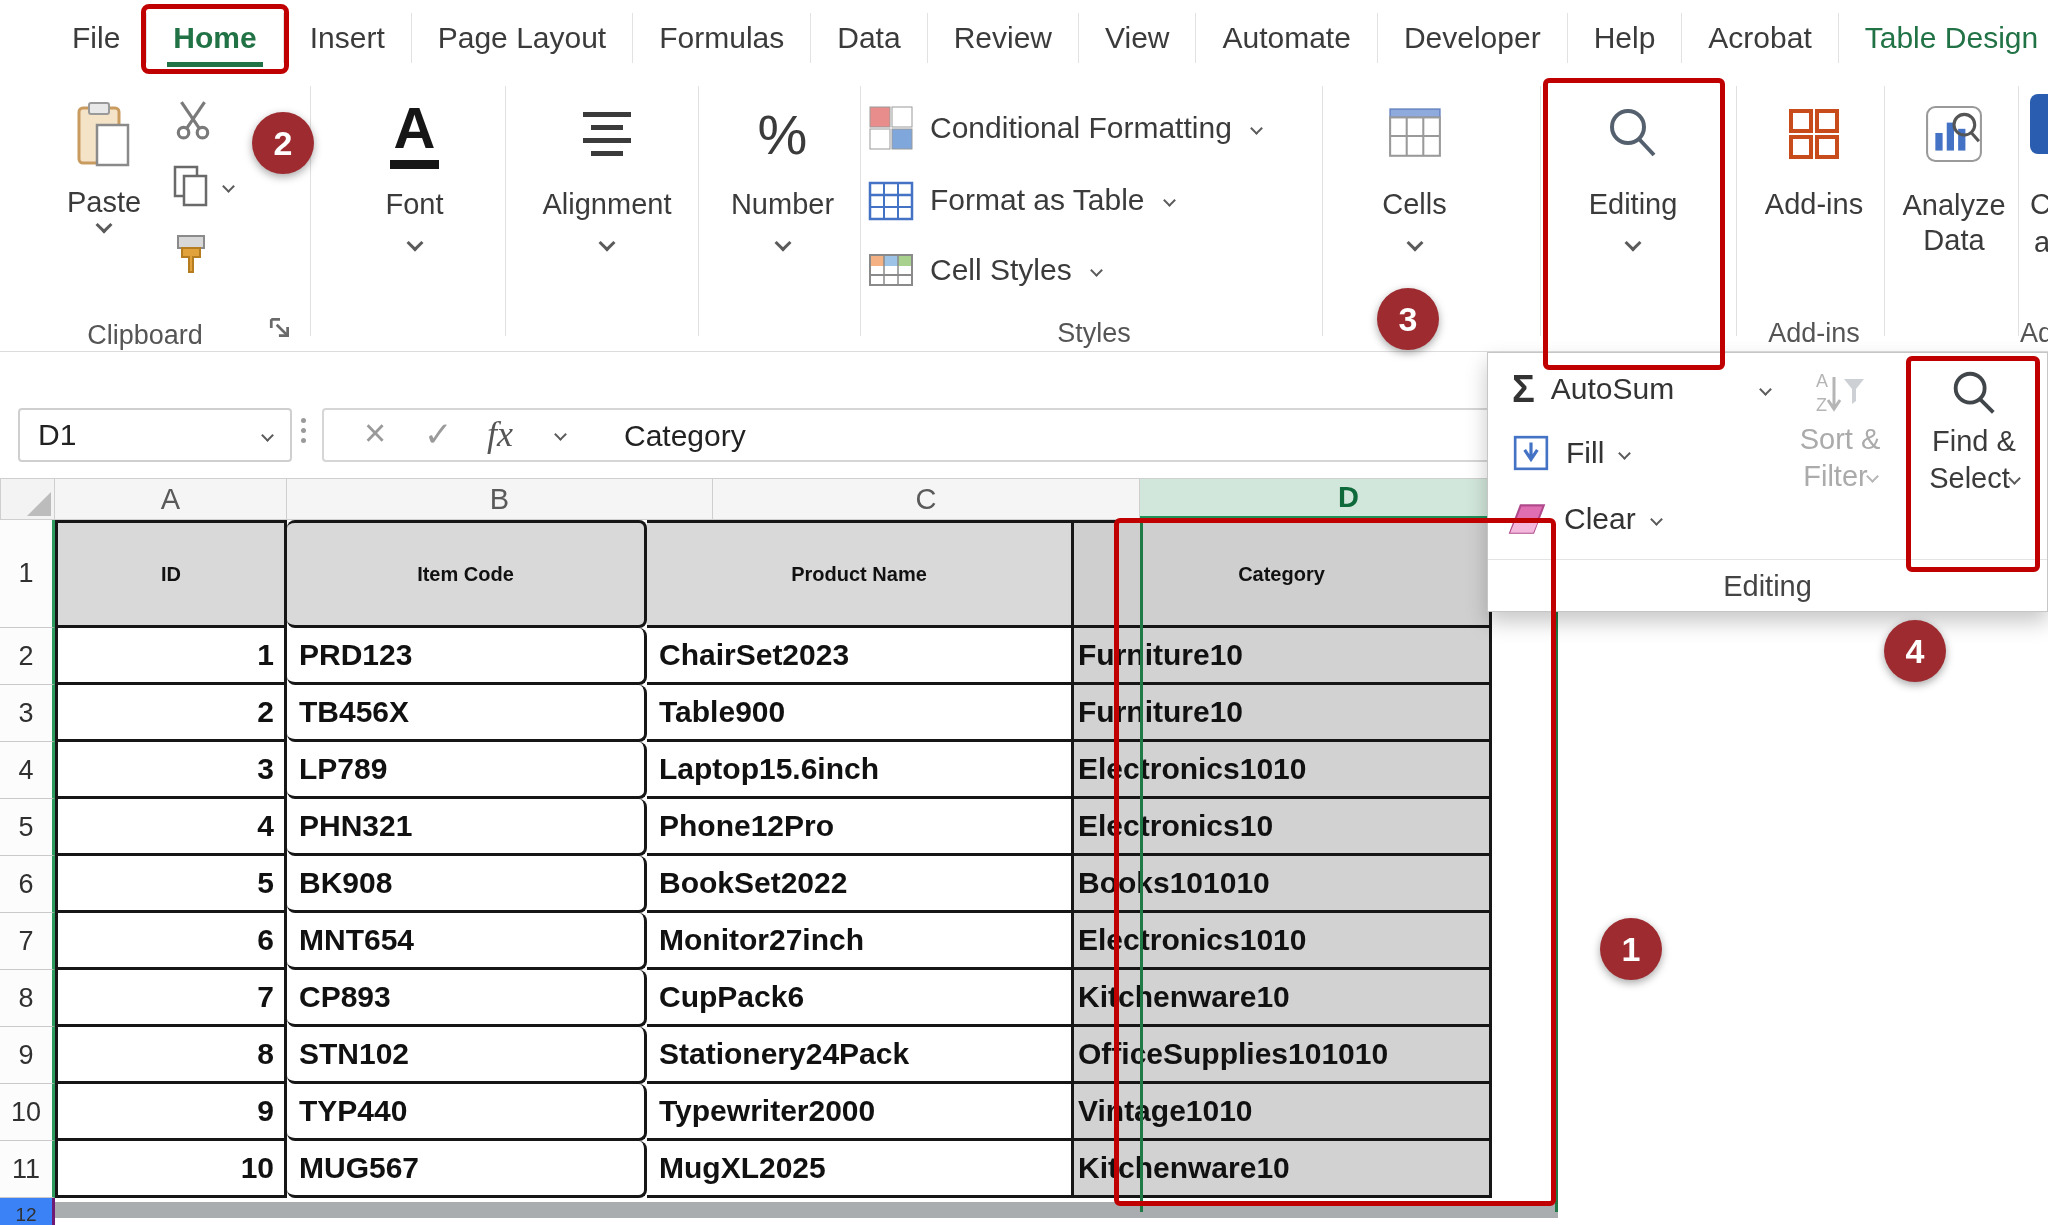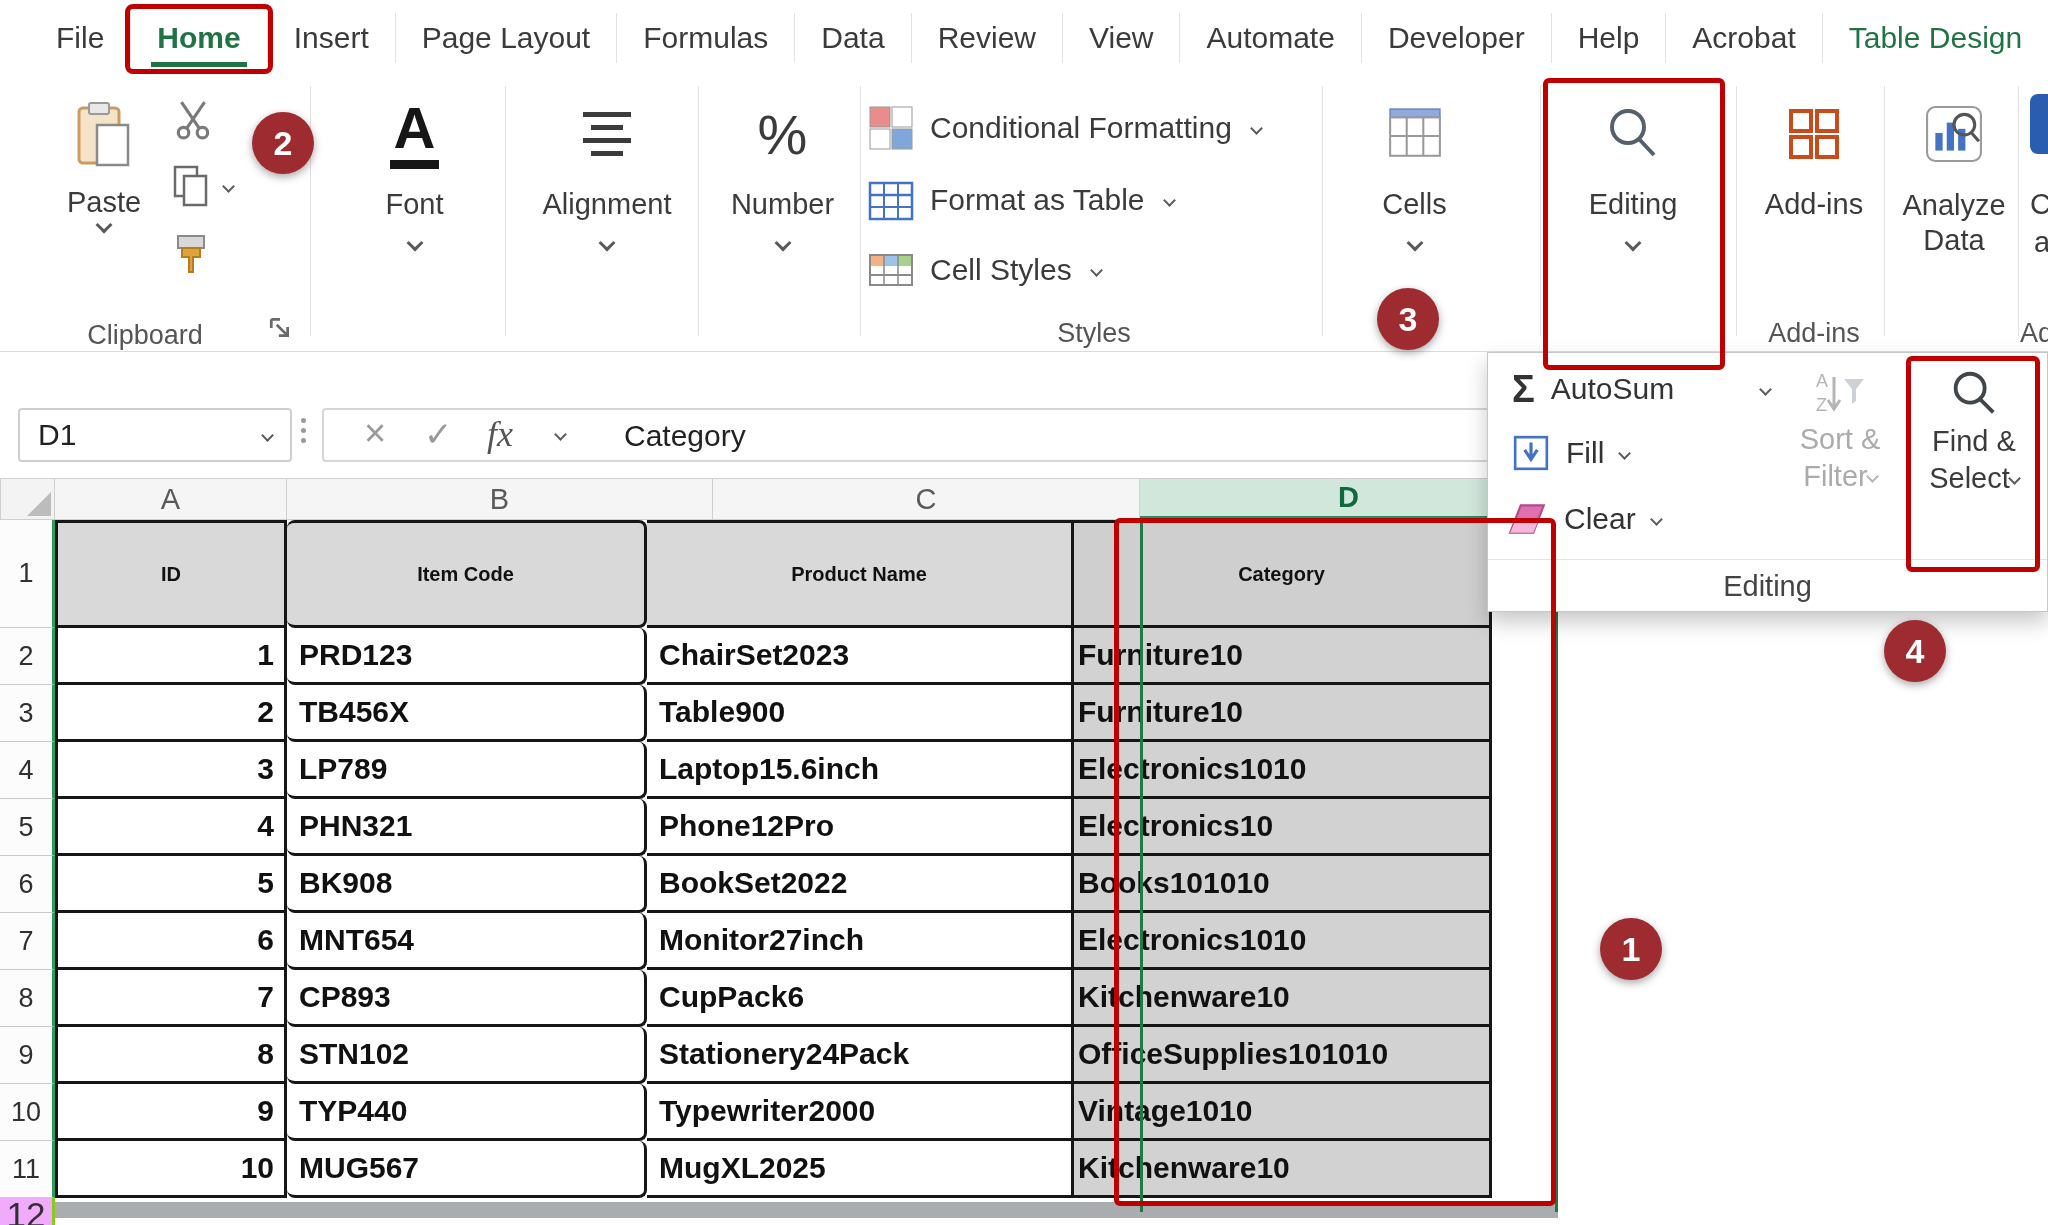--- a/index.html
+++ b/index.html
@@ -11,21 +11,21 @@
     --selected-column-header-fill:#D2E7DB;
     --addins-orange:#C84B1B;
     --office-blue:#4472C4;
   }
   *{box-sizing:border-box;margin:0;padding:0;}
   body{font-family:"Liberation Sans",sans-serif;background:#fff;}
   .screen{position:relative;width:2048px;height:1225px;background:#fff;overflow:hidden;}
 
   
   .menubar{position:absolute;top:0;left:0;right:0;height:76px;background:#fff;}
-  .menu-items{display:flex;align-items:center;height:76px;padding-left:30px;}
+  .menu-items{display:flex;align-items:center;height:76px;padding-left:46px;}
   .menu-item{position:relative;display:flex;align-items:center;height:50px;padding:0 26px;cursor:default;}
   .menu-item:not(:last-child){border-right:1px solid #E2E2E2;}
   .menu-label{font-size:30px;color:#3B3B3B;white-space:nowrap;}
   .menu-item.accent .menu-label{color:var(--excel-green);}
   .menu-item.active .menu-label{color:var(--excel-green);font-weight:700;}
   .menu-item.active::after{content:"";position:absolute;left:20px;right:20px;bottom:-4px;height:5px;background:var(--excel-green);}
   .menu-item.active::before{content:"";position:absolute;inset:-9px -6px -11px -6px;border:5px solid var(--annotation-red);border-radius:8px;pointer-events:none;z-index:55;}
 
   
   .ribbon{position:absolute;top:76px;left:0;right:0;height:276px;background:#fff;border-bottom:1px solid #DCDCDC;}
@@ -94,21 +94,21 @@
   .c-id{width:232px;justify-content:flex-end;padding-right:10px;border-left:3px solid #161616;}
   .c-code{width:360px;padding-left:12px;border-radius:8px;}
   .c-name{width:427px;padding-left:12px;}
   .c-cat{width:418px;padding-left:4px;background:var(--selection-fill);}
   .th{justify-content:center;padding:0;background:var(--table-header-fill);font-size:20px;}
   .th.c-id{padding-right:0;}
   .header-row .cell{border-top:3px solid #161616;}
   .th-cat{background:#CFCFCF;}
 
   .sel-border{position:absolute;left:1140px;top:518px;width:418px;height:694px;border-left:3px solid #1F7A46;border-right:3px solid #1F7A46;border-top:3px solid #1F7A46;pointer-events:none;z-index:5;}
-  .partial-gutter{position:absolute;left:0;top:1198px;width:55px;height:27px;overflow:hidden;background:#f0abfc;border-right:3px solid #84cc16;display:flex;justify-content:center;align-items:flex-start;font-size:35px;color:#303030;line-height:34px;z-index:1;}
+  .partial-gutter{position:absolute;left:0;top:1198px;width:55px;height:27px;overflow:hidden;background:#3b82f6;border-right:3px solid #701a75;display:flex;justify-content:center;align-items:flex-start;font-size:19px;color:#303030;line-height:34px;z-index:1;}
   .bottom-bar{position:absolute;left:55px;top:1202px;width:1503px;height:16px;background:#A9ADB0;z-index:2;}
 
   
   .flyout{position:absolute;left:1487px;top:352px;width:561px;height:260px;background:#fff;border:1px solid #C6C6C6;box-shadow:0 10px 20px rgba(0,0,0,.22);z-index:30;}
   .fly-row{position:absolute;display:flex;align-items:center;gap:16px;font-size:30px;color:#333;height:52px;white-space:nowrap;}
   .fly-autosum{left:24px;top:10px;width:258px;}
   .fly-autosum .chev{margin-left:auto;}
   .fly-fill{left:24px;top:74px;}
   .fly-clear{left:18px;top:140px;}
   .sigma{font-size:38px;color:#333;font-weight:600;}

